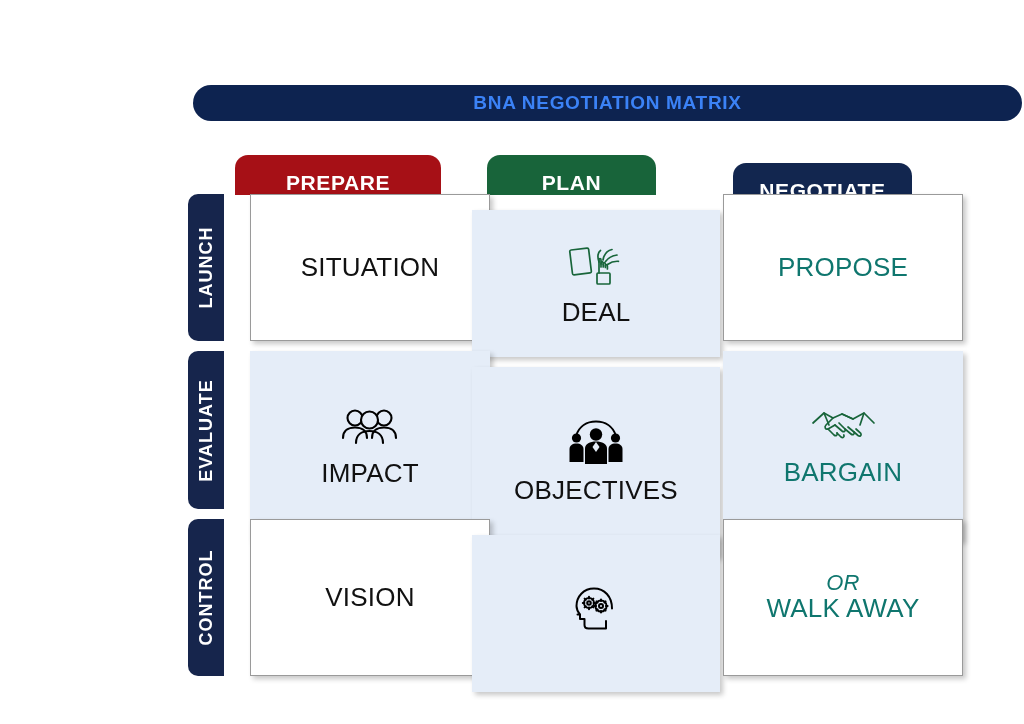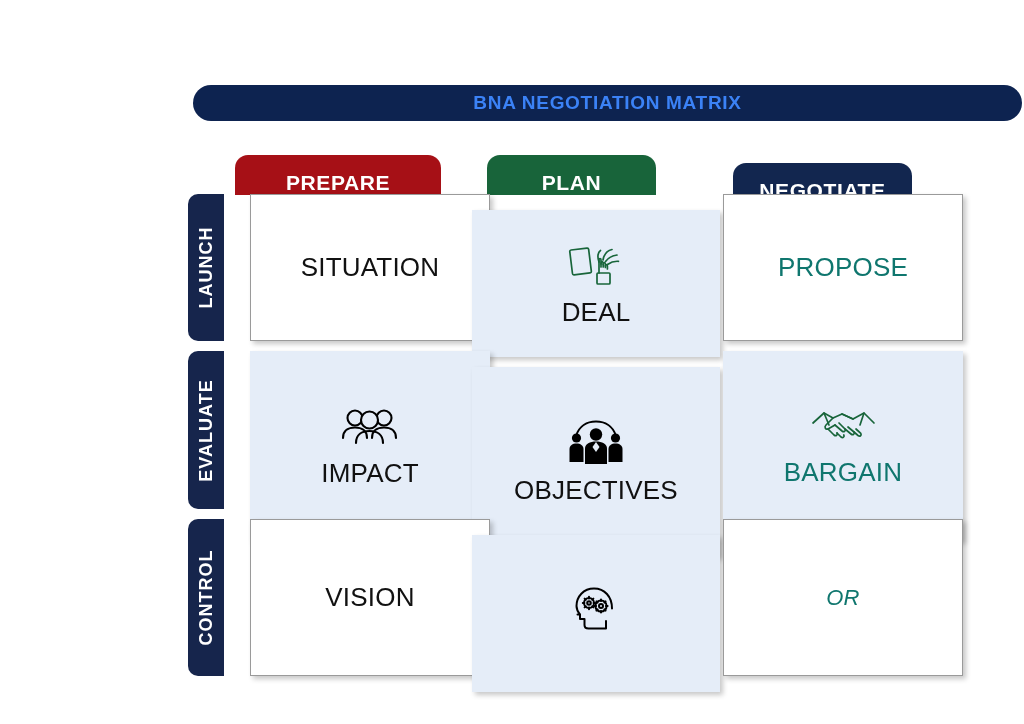--- a/index.html
+++ b/index.html
@@ -245,14 +245,15 @@
       <circle cx="33" cy="21" r="2"></circle>
       <path d="M33 14.4 L33 16.1 M33 25.9 L33 27.6 M26.4 21 L28.1 21 M37.9 21 L39.6 21
                M28.4 16.4 L29.6 17.6 M36.4 24.4 L37.6 25.6 M37.6 16.4 L36.4 17.6 M29.6 24.4 L28.4 25.6"></path>
     </svg>
   </span>
 </div>
 
 <div class="cell white c3 r3">
   <span class="cell-label green">
     <span class="or-word">OR</span>
+    <span class="deal-line">WALK AWAY</span>
   </span>
 </div>
 
 </body></html>

